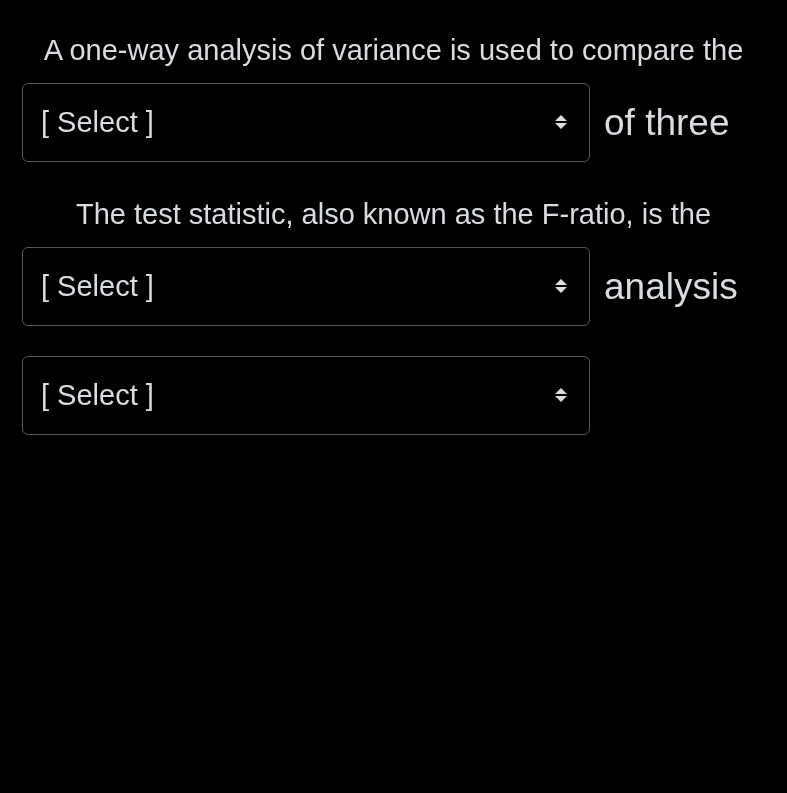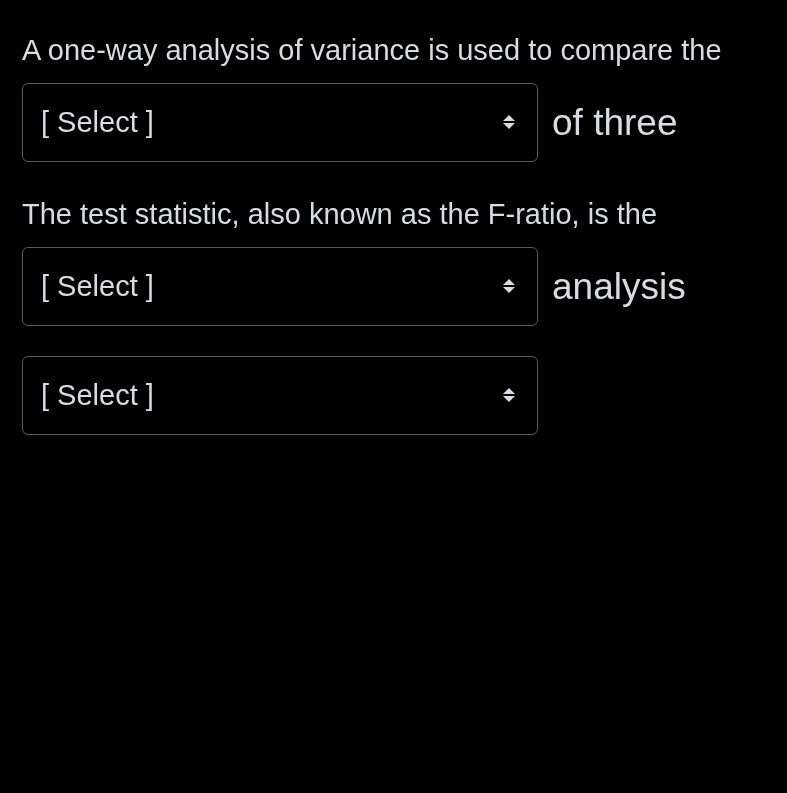--- a/index.html
+++ b/index.html
@@ -1,18 +1,19 @@
 <!DOCTYPE html>
 <html><head>
 <meta charset="utf-8">
 <style>
   * {
     margin: 0;
     padding: 0;
     box-sizing: border-box;
+    text-align: center;
   }
   body {
     background: #000000;
     color: #d8dce0;
     font-family: "Segoe UI", -apple-system, BlinkMacSystemFont, sans-serif;
     font-size: 29px;
     line-height: 1.55;
     width: 787px;
     height: 793px;
     padding: 28px 22px;
@@ -28,21 +29,21 @@
     margin-top: 10px;
     margin-bottom: 30px;
   }
   .select-box {
     display: flex;
     align-items: center;
     justify-content: space-between;
     border: 1px solid #55595c;
     border-radius: 6px;
     padding: 16px 18px;
-    width: 516px;
+    width: 568px;
     cursor: pointer;
     background: transparent;
     color: #d8dce0;
   }
   .select-label {
     font-size: 29px;
     font-weight: 300;
   }
   .chevron-icon {
     width: 20px;

